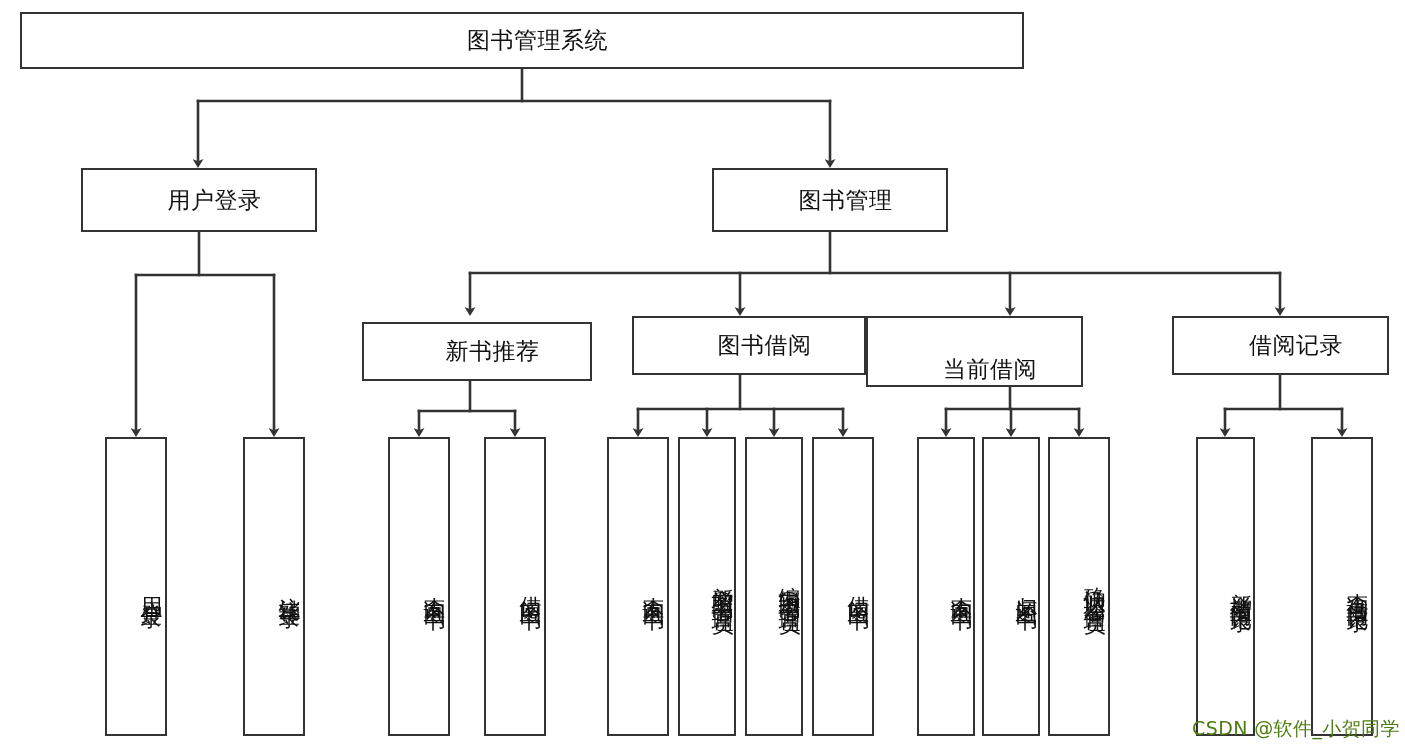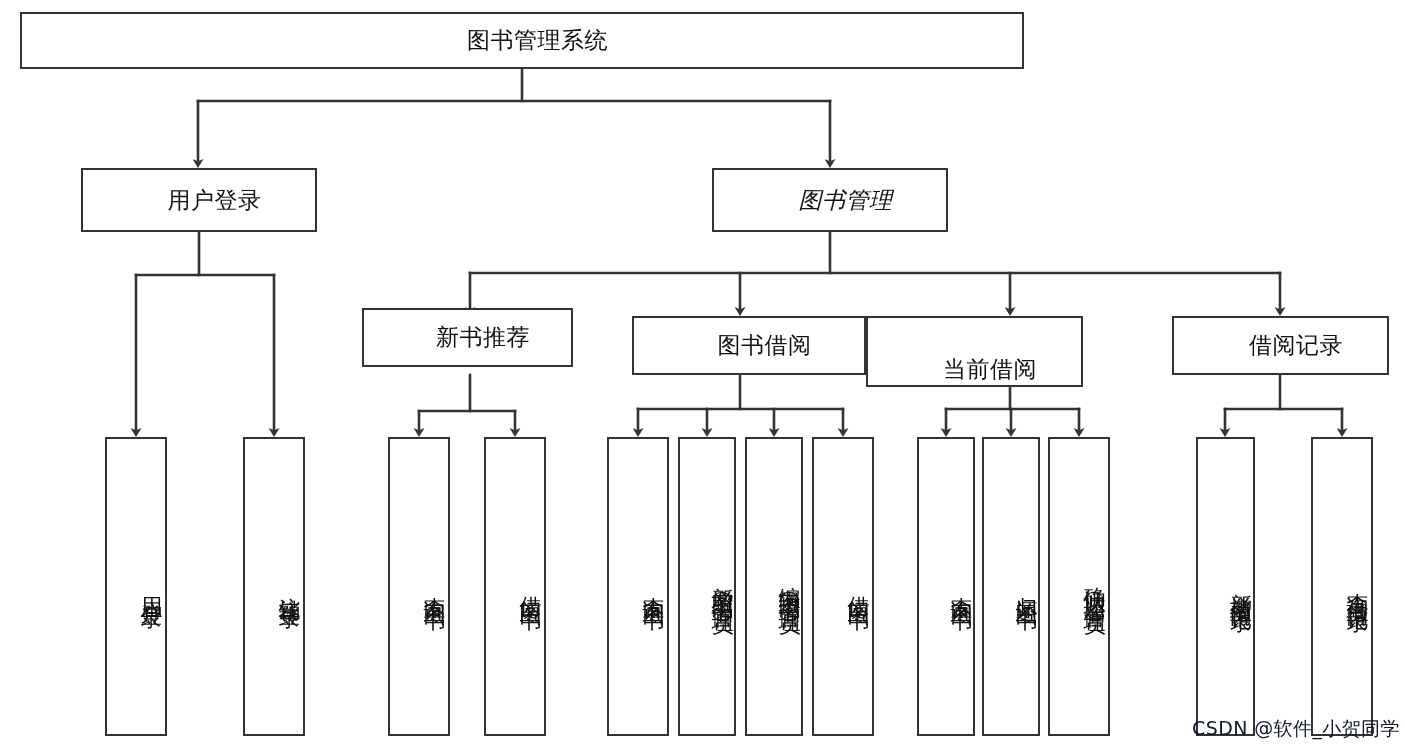--- a/index.html
+++ b/index.html
@@ -51,21 +51,21 @@
     white-space: nowrap;
   }
   .node.horiz .htext {
     white-space: nowrap;
   }
   #watermark {
     position: absolute;
     left: 1192px;
     top: 716px;
     font-size: 19px;
-    color: #0f172a;
+    color: #4d7c0f;
     white-space: nowrap;
     letter-spacing: 0.4px;
   }
 </style>
 </head>
 <body>
 
 <div id="canvas">
 
   <svg id="wires" viewBox="0 0 1405 747" xmlns="http://www.w3.org/2000/svg">
@@ -118,25 +118,25 @@
     </g>
   </svg>
 
   <div class="node horiz" style="left:20px; top:12px; width:1004px; height:57px;">
     <span class="htext">图书管理系统</span>
   </div>
 
   <div class="node horiz" style="left:81px; top:168px; width:236px; height:64px;">
     <span class="htext">用户登录</span>
   </div>
-  <div class="node horiz" style="left:712px; top:168px; width:236px; height:64px;font-style:italic;">
+  <div class="node horiz" style="left:712px; top:168px; width:236px; height:64px;">
     <span class="htext">图书管理</span>
   </div>
 
-  <div class="node horiz" style="left:362px; top:308px; width:211px; height:59px;">
+  <div class="node horiz" style="left:362px; top:322px; width:230px; height:59px;">
     <span class="htext">新书推荐</span>
   </div>
   <div class="node horiz" style="left:632px; top:316px; width:234px; height:59px;">
     <span class="htext">图书借阅</span>
   </div>
   <div class="node horiz" style="left:866px; top:316px; width:217px; height:71px;align-items:flex-end;">
     <span class="htext">当前借阅</span>
   </div>
   <div class="node horiz" style="left:1172px; top:316px; width:217px; height:59px;text-align:right;">
     <span class="htext">借阅记录</span>

